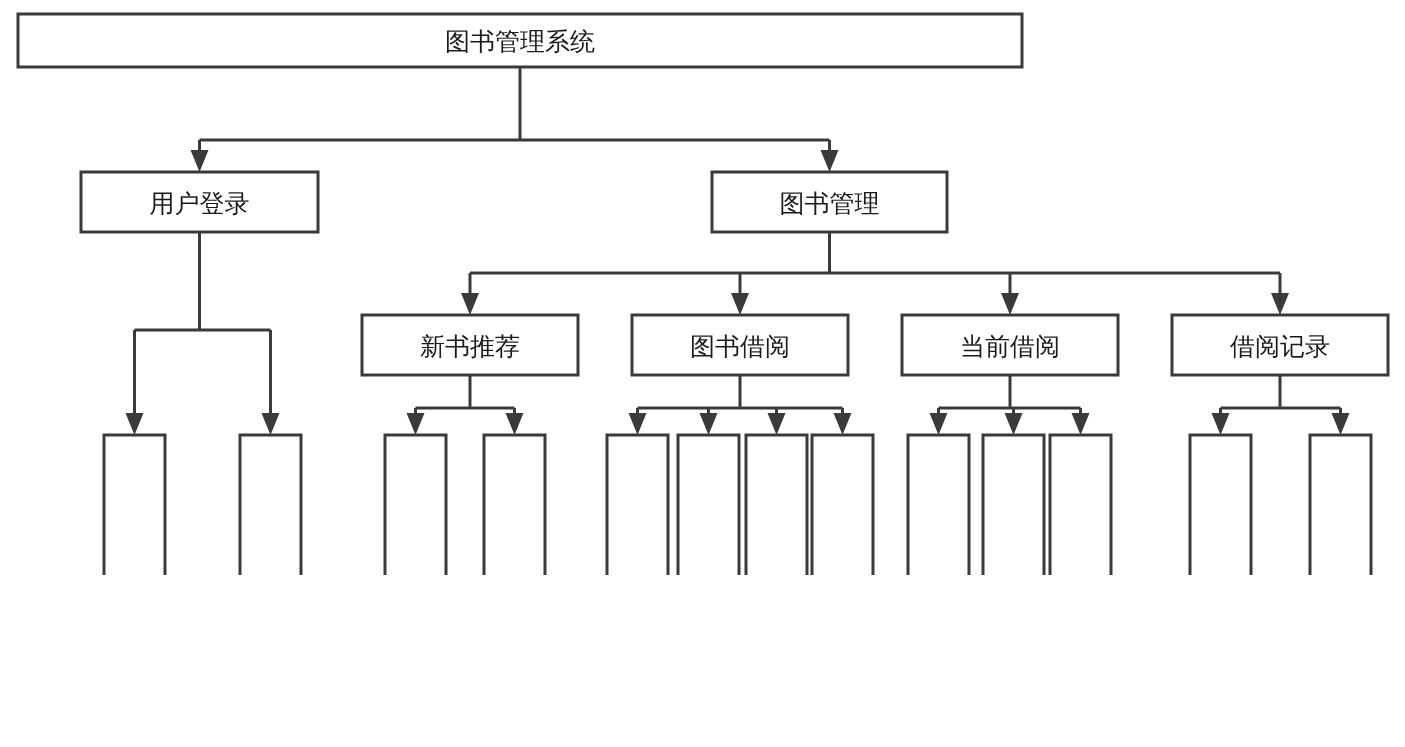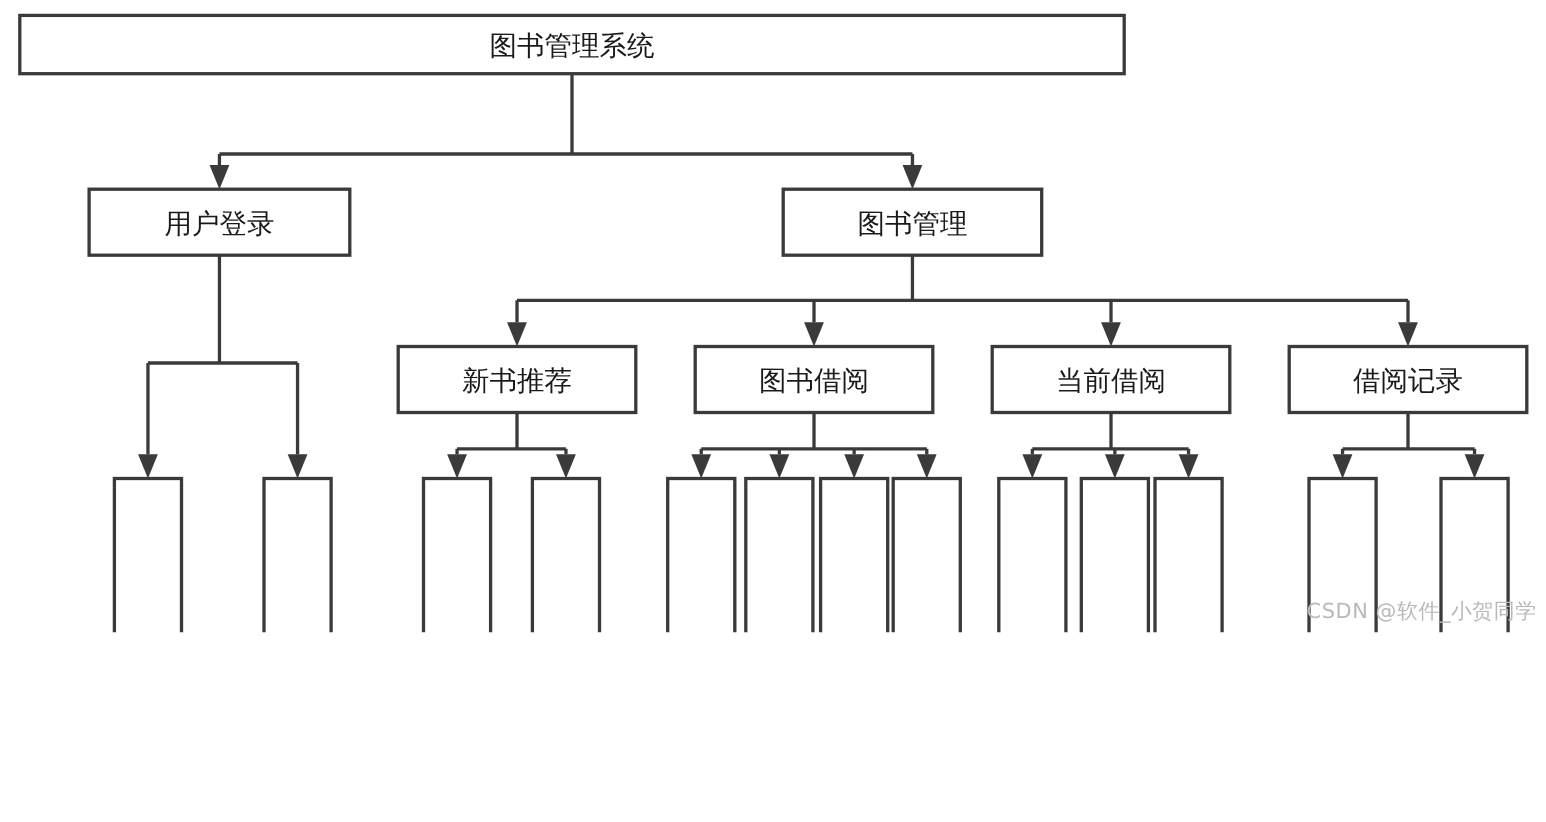--- a/index.html
+++ b/index.html
@@ -225,15 +225,14 @@
       <div class="leaf-label" style="left: 678px; top: 435px; width: 61px; height: 300px;">新增图书（管理员）</div>
       <div class="leaf-label" style="left: 746px; top: 435px; width: 61px; height: 300px;">编辑图书（管理员）</div>
       <div class="leaf-label" style="left: 812px; top: 435px; width: 61px; height: 300px;">借阅图书</div>
       <div class="leaf-label" style="left: 908px; top: 435px; width: 61px; height: 300px;">查询图书</div>
       <div class="leaf-label" style="left: 983px; top: 435px; width: 61px; height: 300px;">归还图书</div>
       <div class="leaf-label" style="left: 1050px; top: 435px; width: 61px; height: 300px;">确认归还（管理员）</div>
       <div class="leaf-label" style="left: 1190px; top: 435px; width: 61px; height: 300px;">新增借阅记录</div>
       <div class="leaf-label" style="left: 1310px; top: 435px; width: 61px; height: 300px;">查询借阅记录</div>
     </div>
 
-  <div class="watermark">CSDN @软件_小贺同学</div>
 
 </div>
 
 </body></html>

